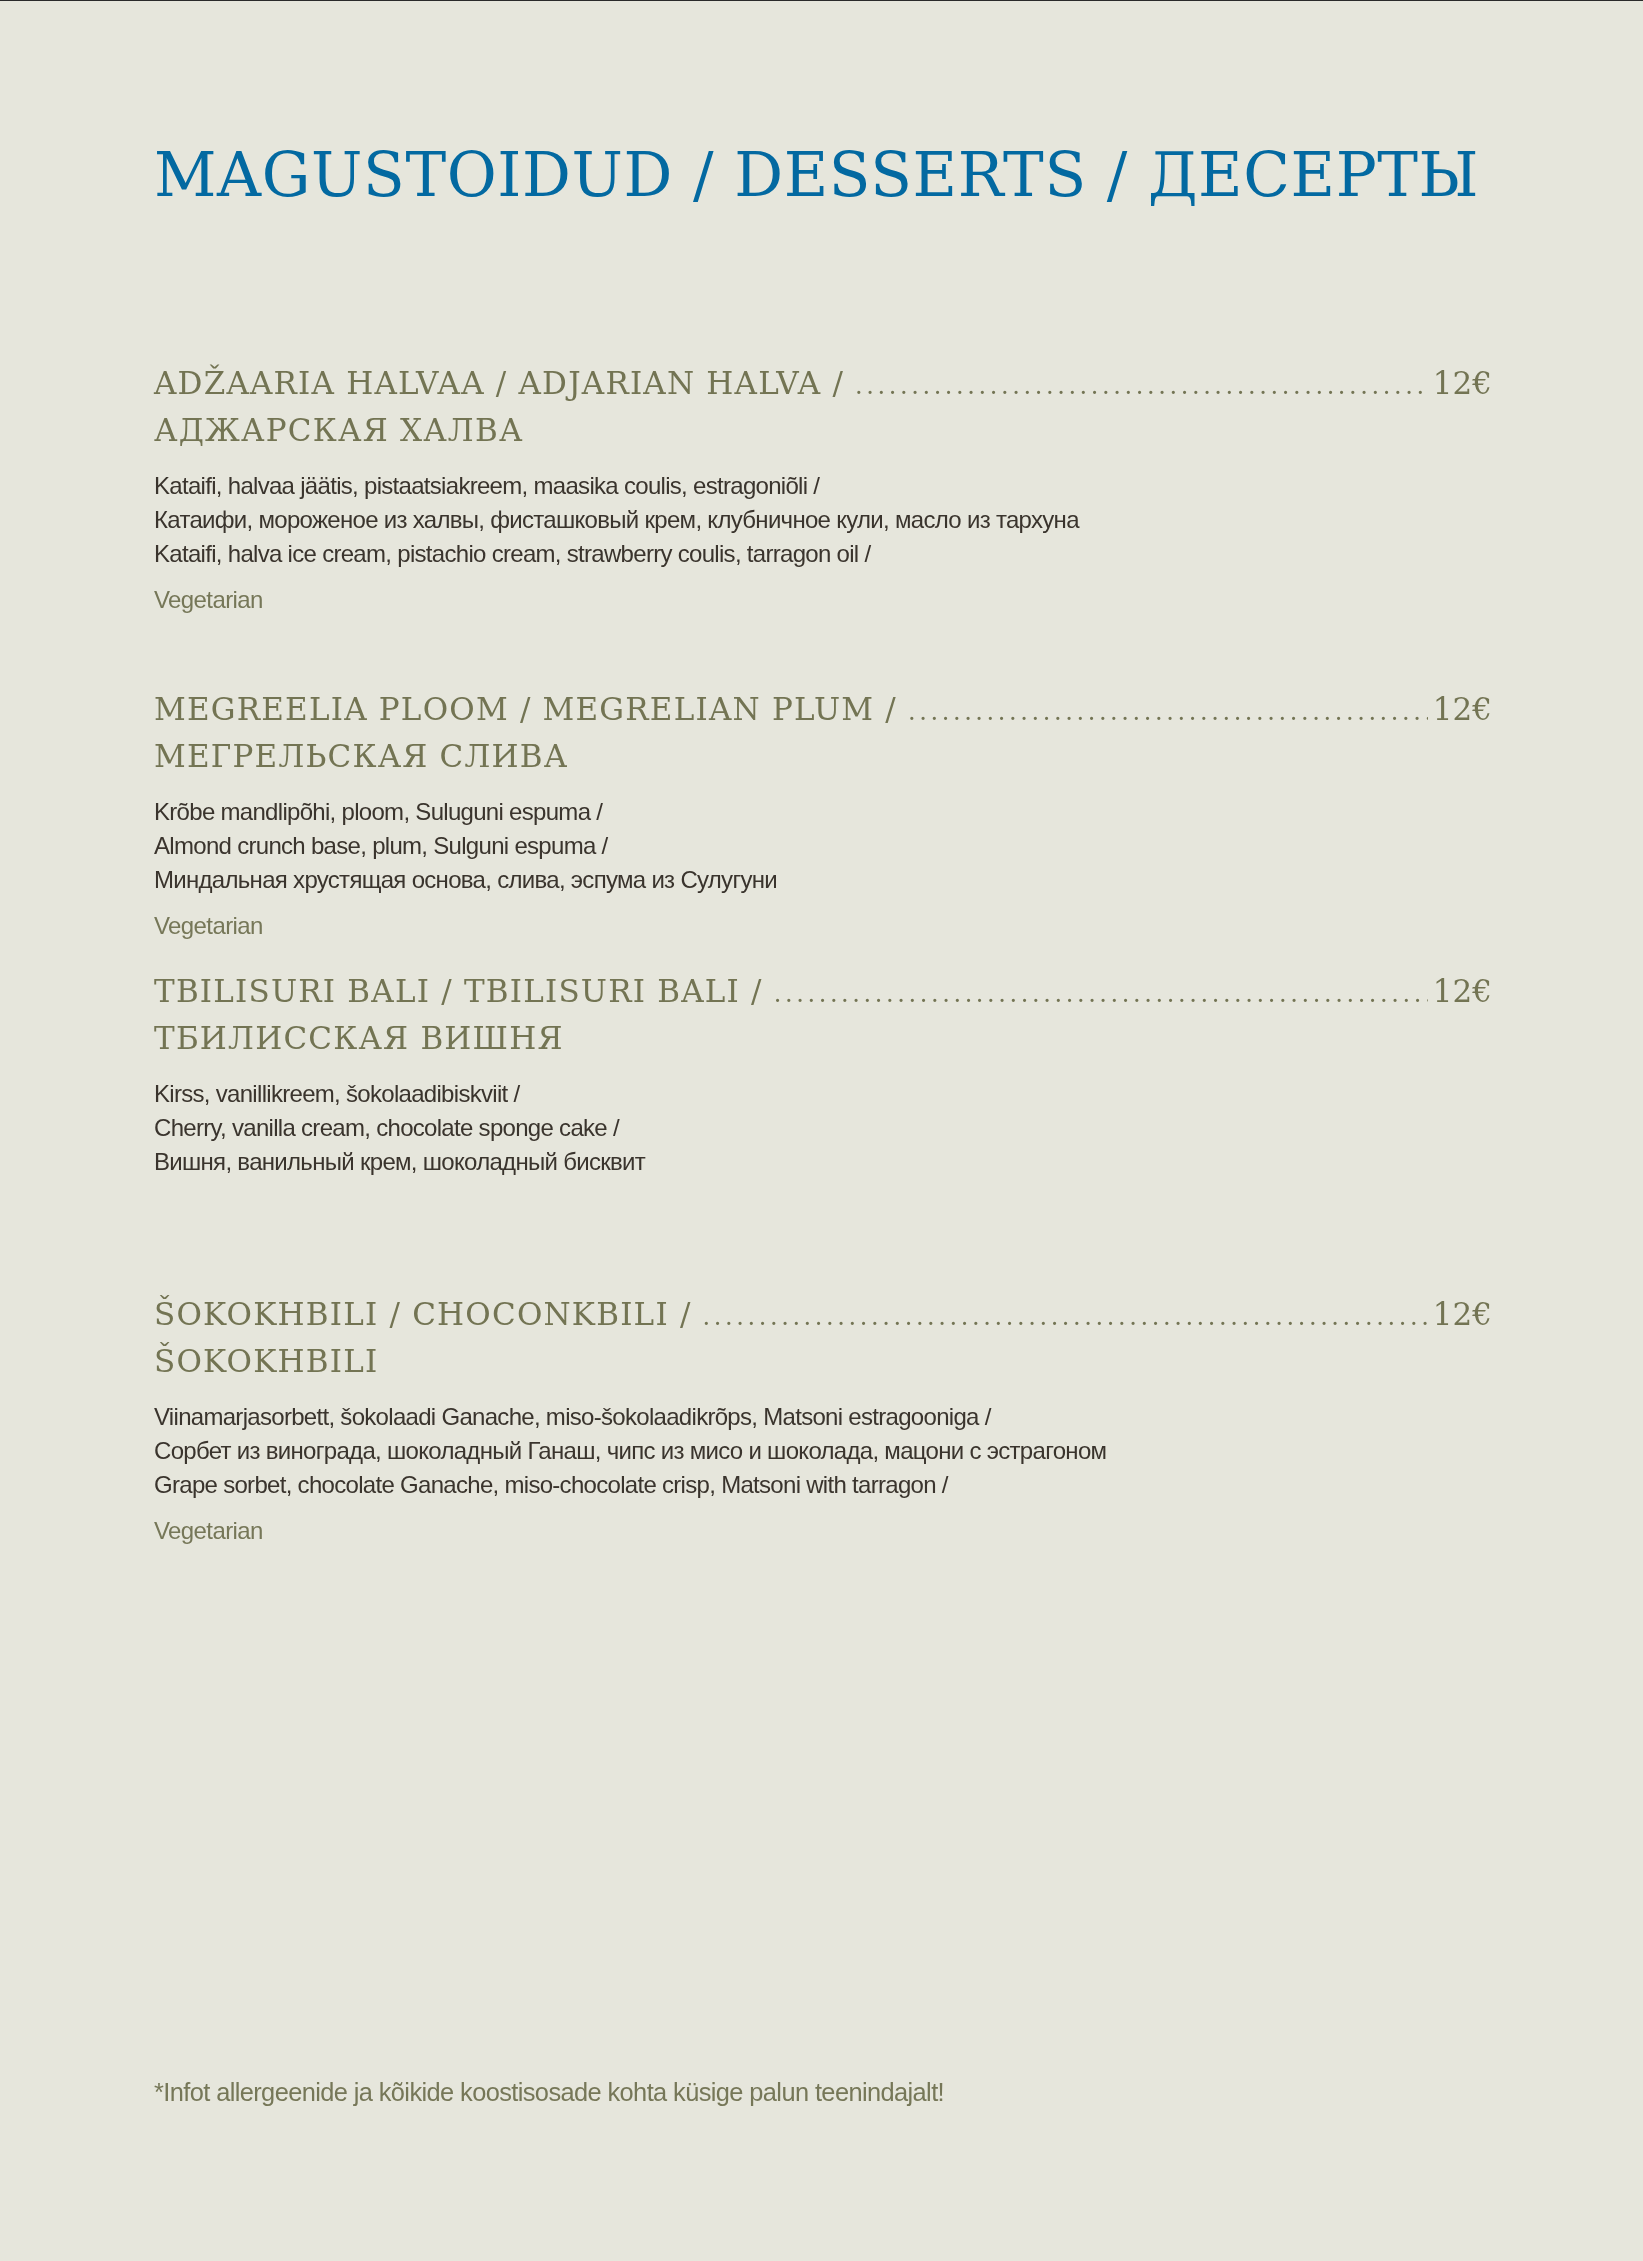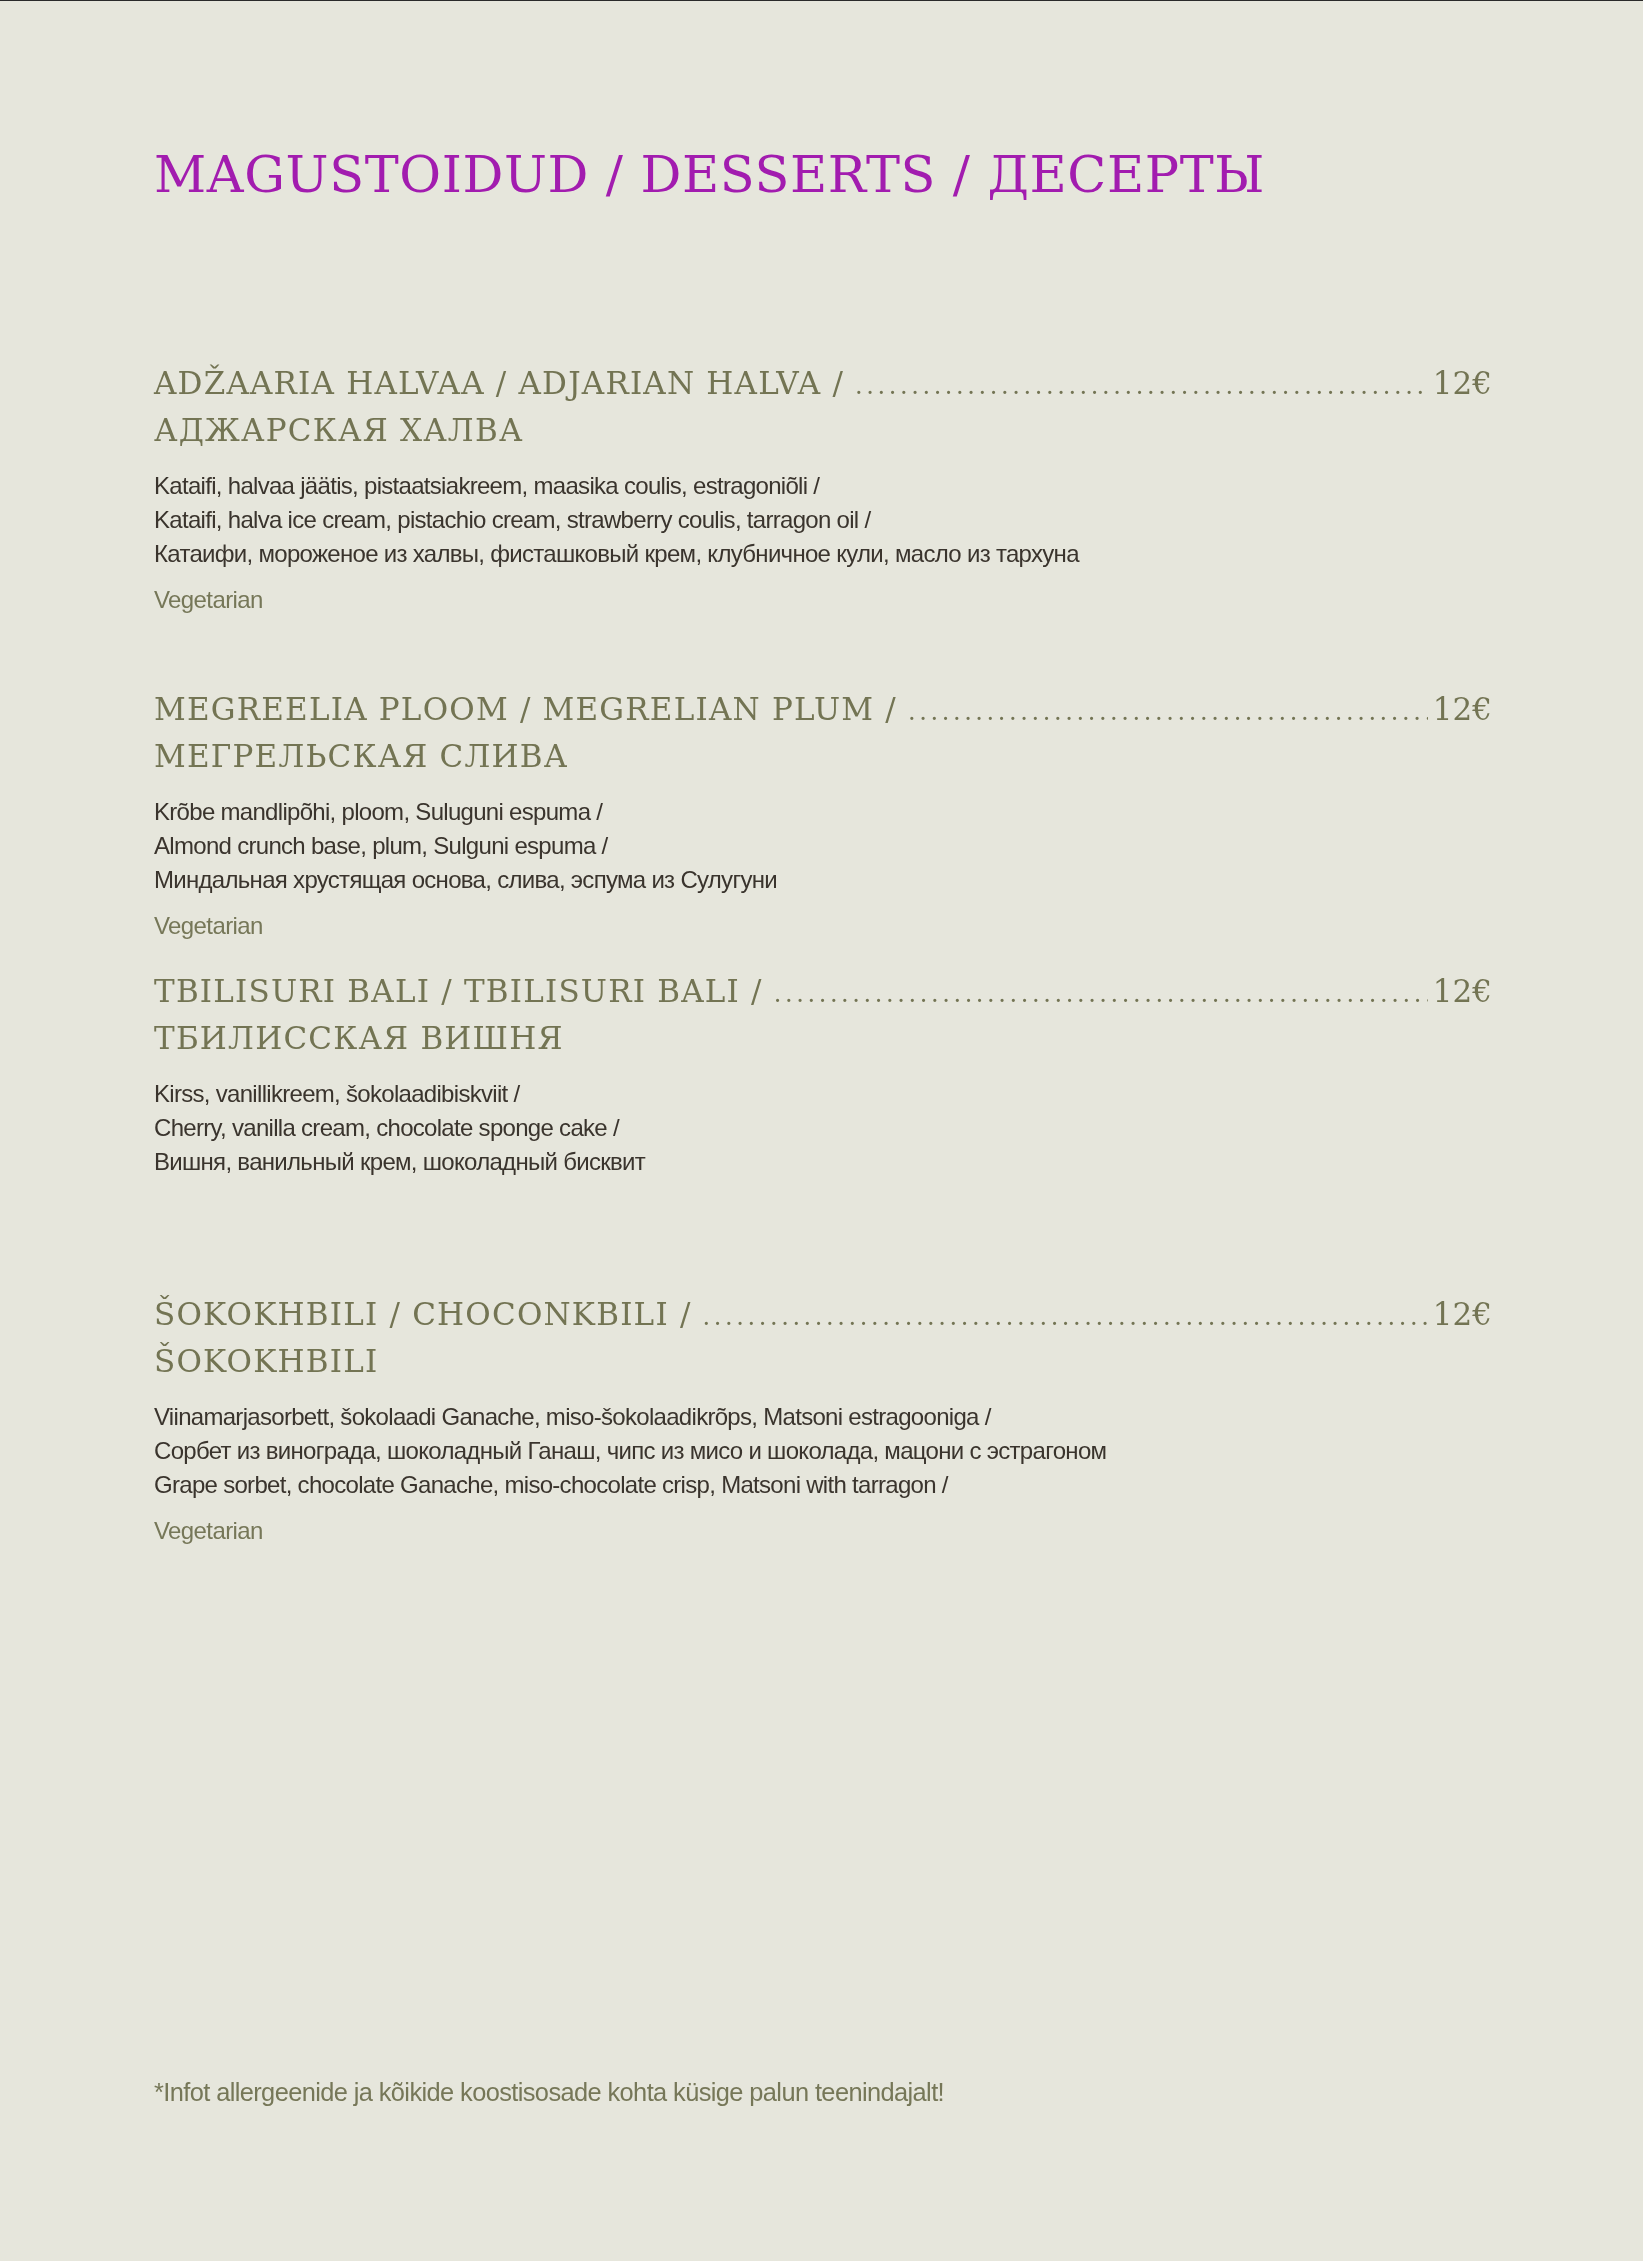--- a/index.html
+++ b/index.html
@@ -21,24 +21,24 @@
     top: 0;
     width: 1338px;
   }
   .title {
     position: absolute;
     top: 140px;
     left: 0;
     margin: 0;
     font-family: "DejaVu Serif", serif;
     font-weight: normal;
-    font-size: 51px;
+    font-size: 61px;
     line-height: 67px;
     letter-spacing: 0.6px;
-    color: #a21caf;
+    color: #0369a1;
     white-space: nowrap;
   }
   .item {
     position: absolute;
     left: 0;
     width: 1338px;
   }
   .item-head {
     position: relative;
     width: 1338px;
@@ -118,22 +118,22 @@
     <div class="item-head">
       <div class="head-line1">
         <span class="head-name1">ADŽAARIA HALVAA / ADJARIAN HALVA /</span>
         <span class="leader">............................................................................................................................</span>
         <span class="price">12€</span>
       </div>
       <div class="head-line2">АДЖАРСКАЯ ХАЛВА</div>
     </div>
     <div class="desc">
       <span class="desc-line">Kataifi, halvaa jäätis, pistaatsiakreem, maasika coulis, estragoniõli /</span>
+      <span class="desc-line">Катаифи, мороженое из халвы, фисташковый крем, клубничное кули, масло из тархуна</span>
       <span class="desc-line">Kataifi, halva ice cream, pistachio cream, strawberry coulis, tarragon oil /</span>
-      <span class="desc-line">Катаифи, мороженое из халвы, фисташковый крем, клубничное кули, масло из тархуна</span>
     </div>
     <div class="tag">Vegetarian</div>
   </div>
 
   <div class="item" style="top:650px;">
     <div class="item-head">
       <div class="head-line1">
         <span class="head-name1">MEGREELIA PLOOM / MEGRELIAN PLUM /</span>
         <span class="leader">............................................................................................................................</span>
         <span class="price">12€</span>

